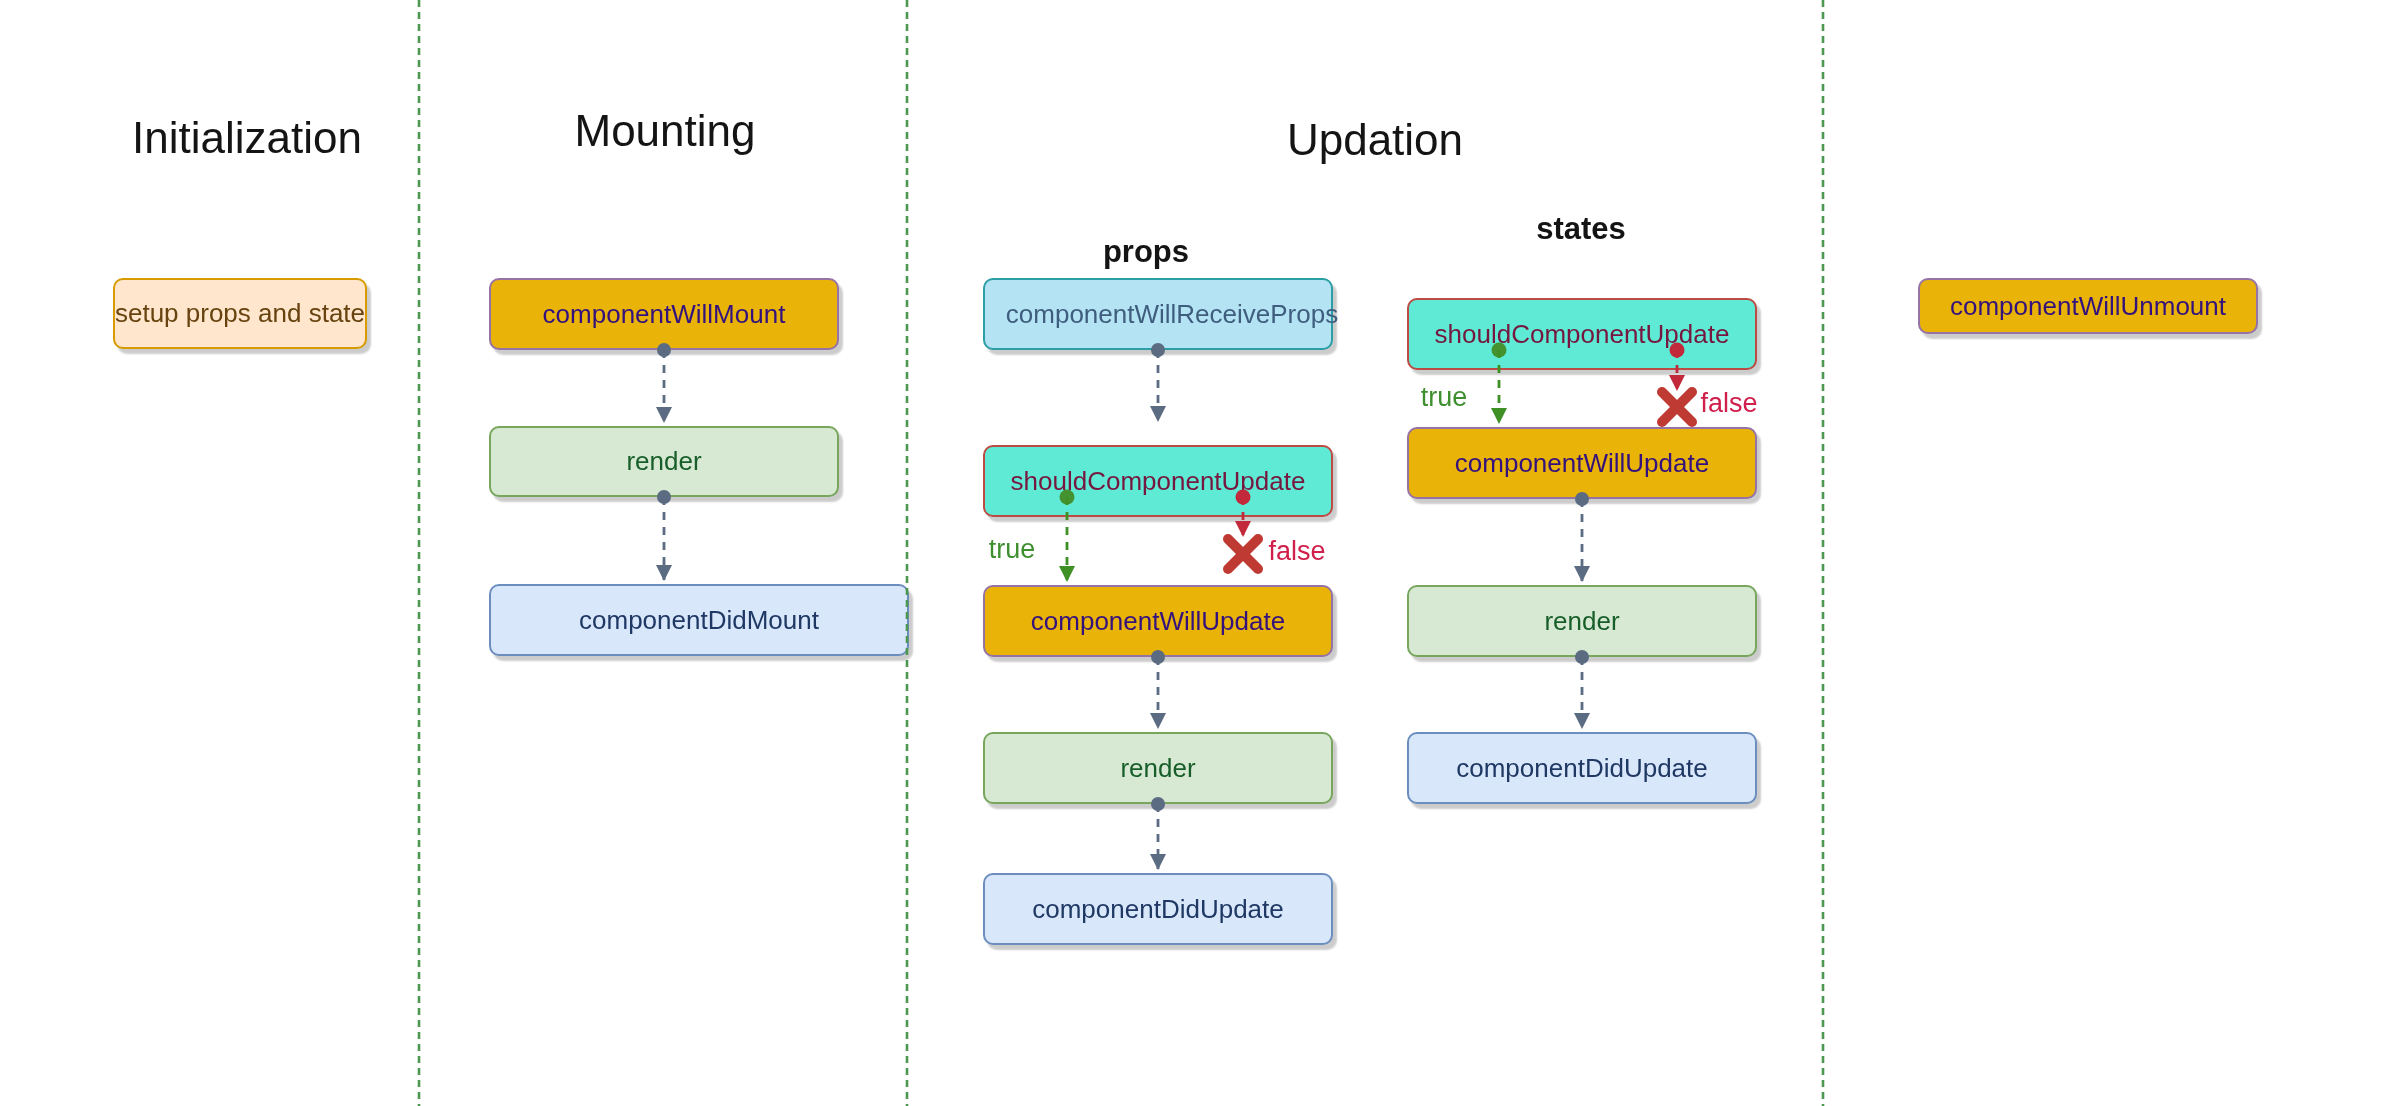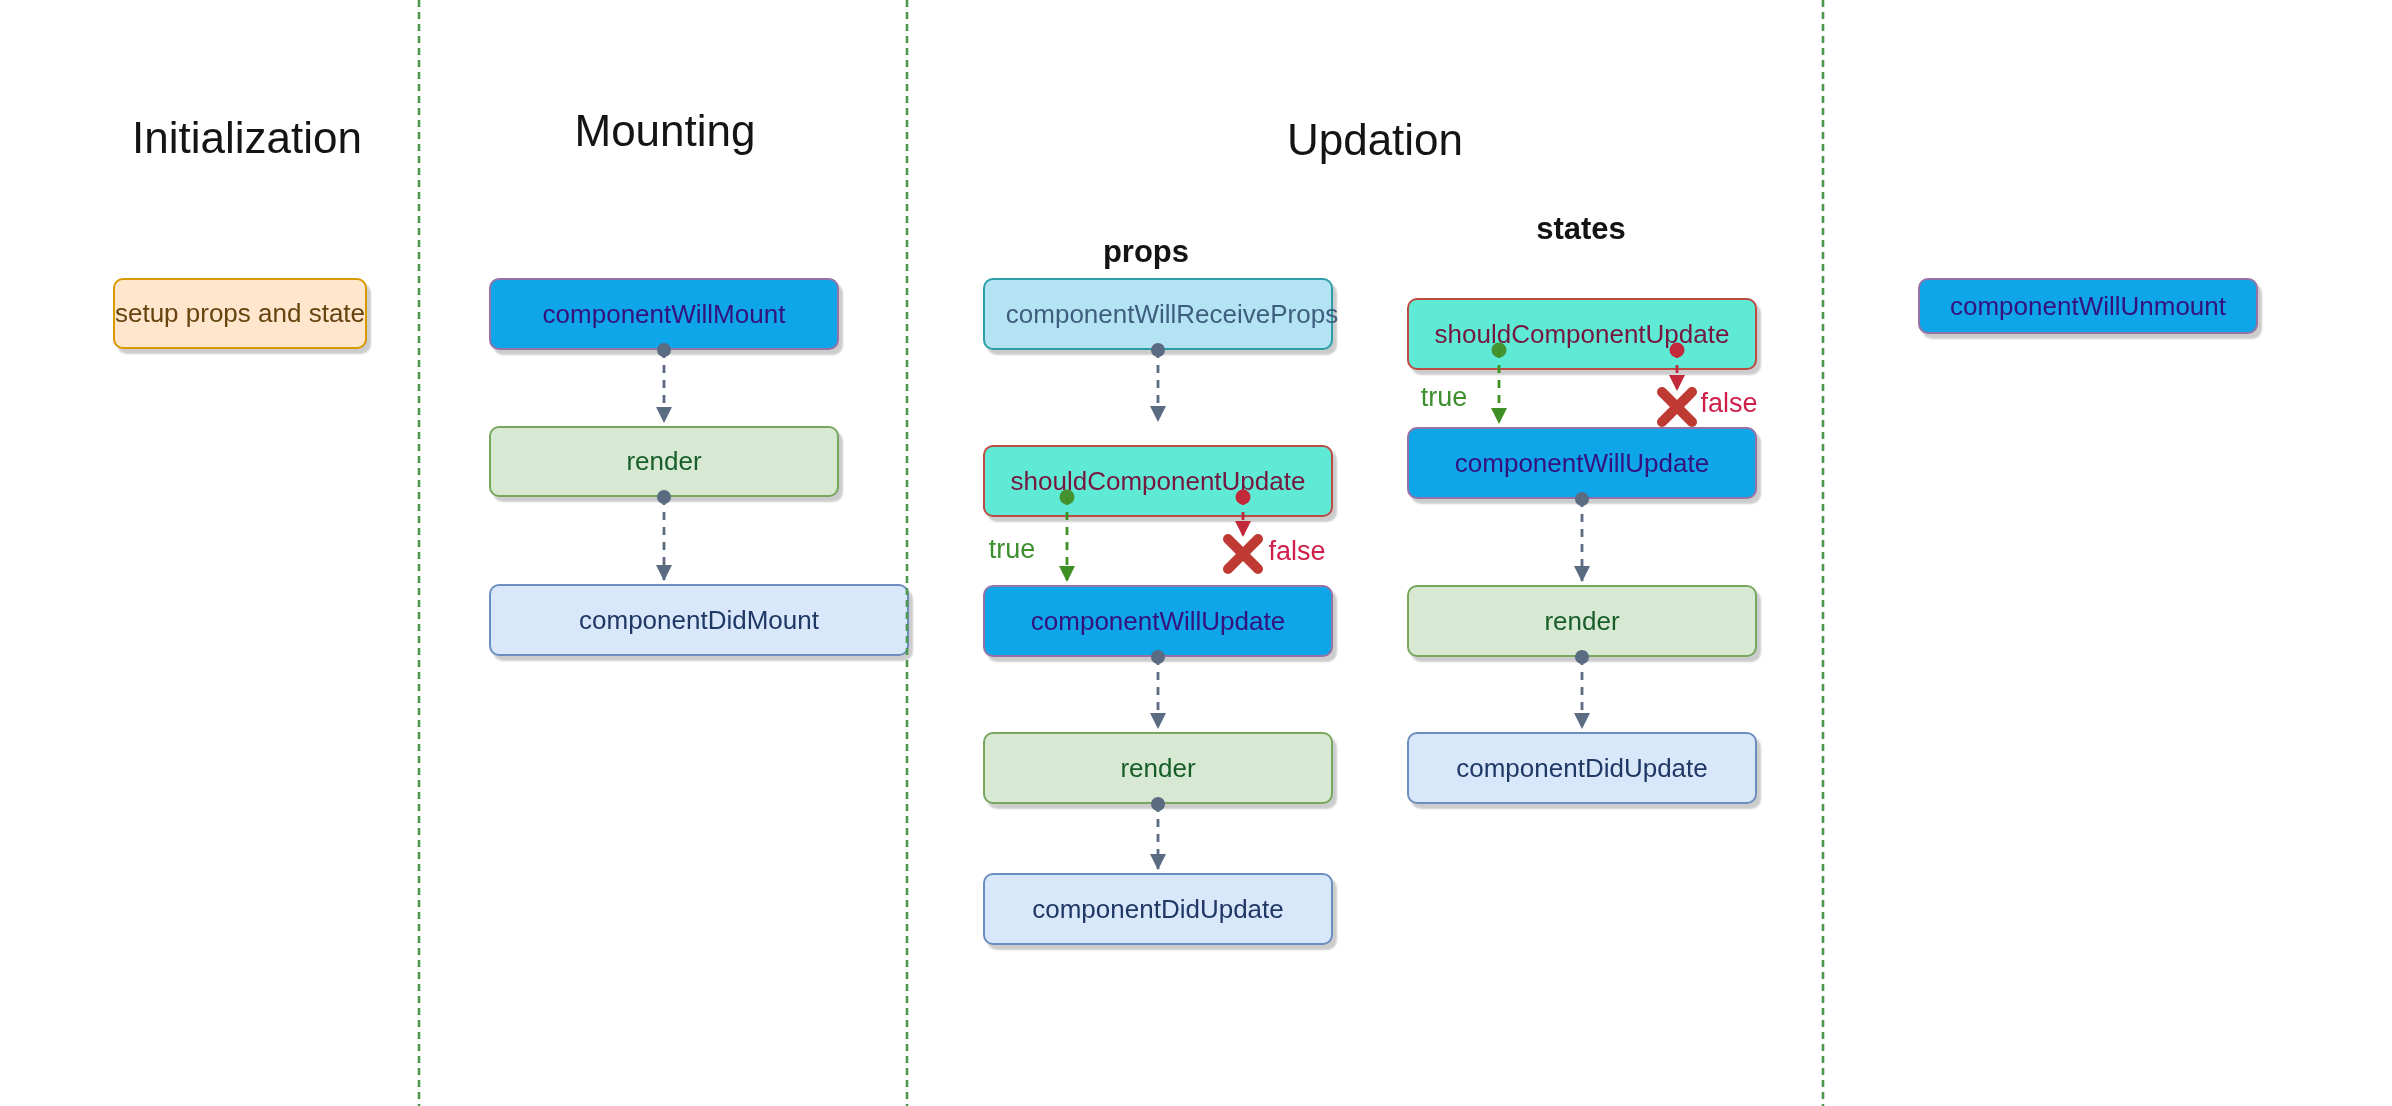--- a/index.html
+++ b/index.html
@@ -34,21 +34,21 @@
     border: 2.5px solid;
     display: flex;
     align-items: center;
     justify-content: center;
     font-size: 26px;
     white-space: nowrap;
     box-shadow: 4px 5px 2px rgba(0,0,0,0.2);
     box-sizing: border-box;
   }
   .node.orange { background:#ffe6cc; border-color:#d79b00; color:#66430f; }
-  .node.purple { background:#0ea5e9; border-color:#9673a6; color:#33127d; }
+  .node.purple { background:#eab308; border-color:#9673a6; color:#33127d; }
   .node.green  { background:#d7e9d2; border-color:#77a65c; color:#175e2a; }
   .node.blue   { background:#d9e7fb; border-color:#6c8ebf; color:#1f3864; }
   .node.cyan   { background:#b4e4f4; border-color:#2b9ea6; color:#3f5e7e;padding-left:28px; }
   .node.red    { background:#5eead4; border-color:#bc4b43; color:#76173f;margin-top:20px; }
   .branch-label {
     position: absolute;
     transform: translate(-50%, -50%);
     font-size: 27px;
     font-weight: 400;
     white-space: nowrap;

